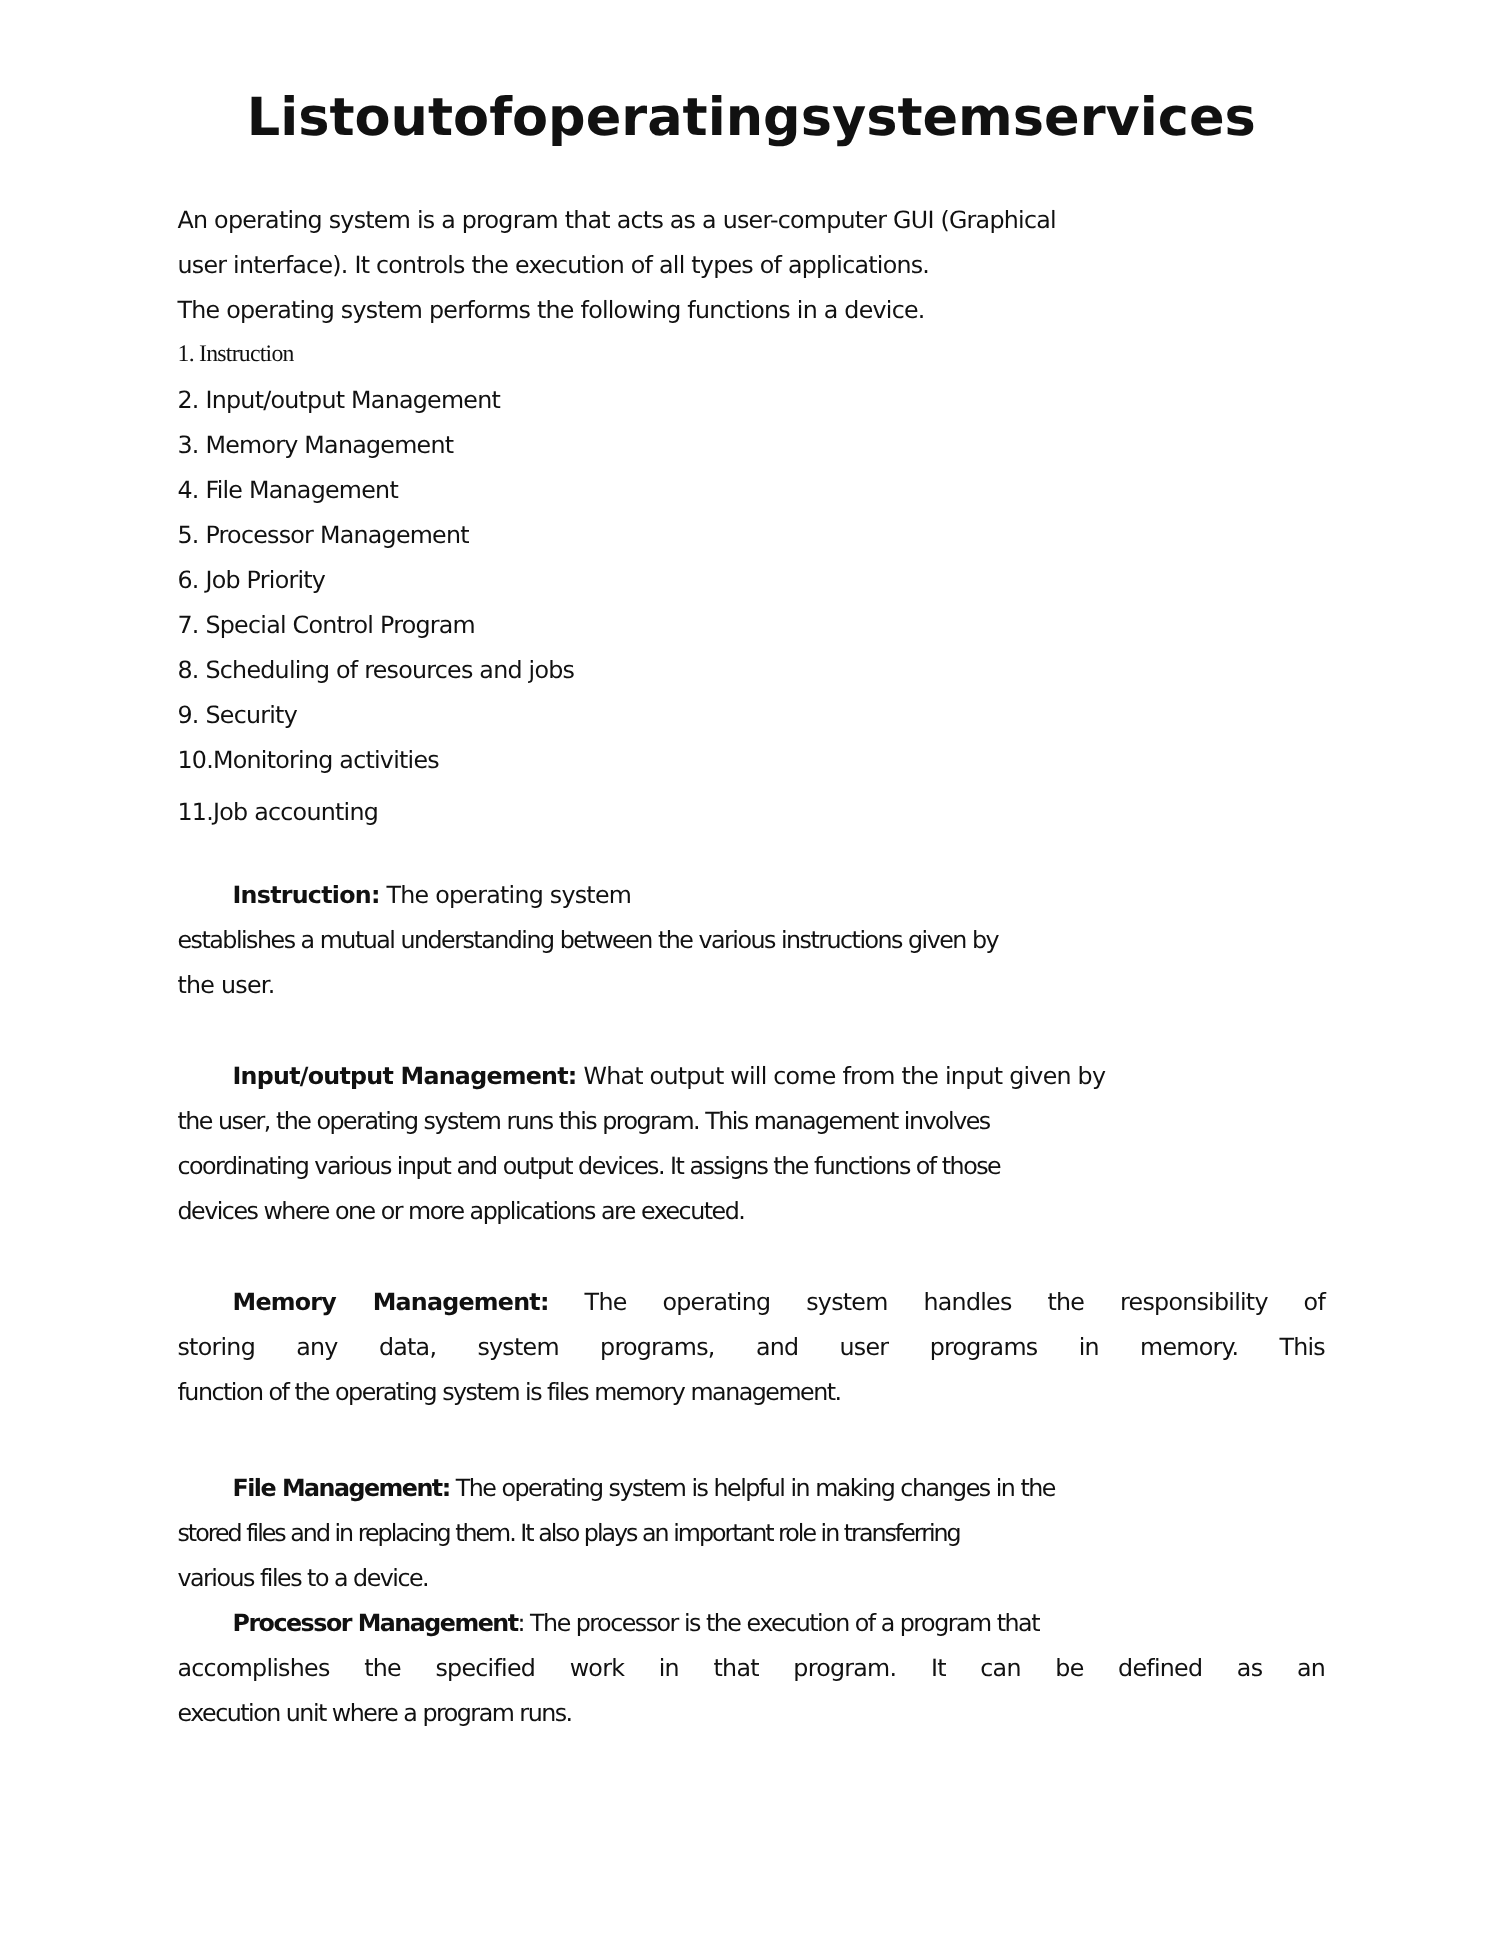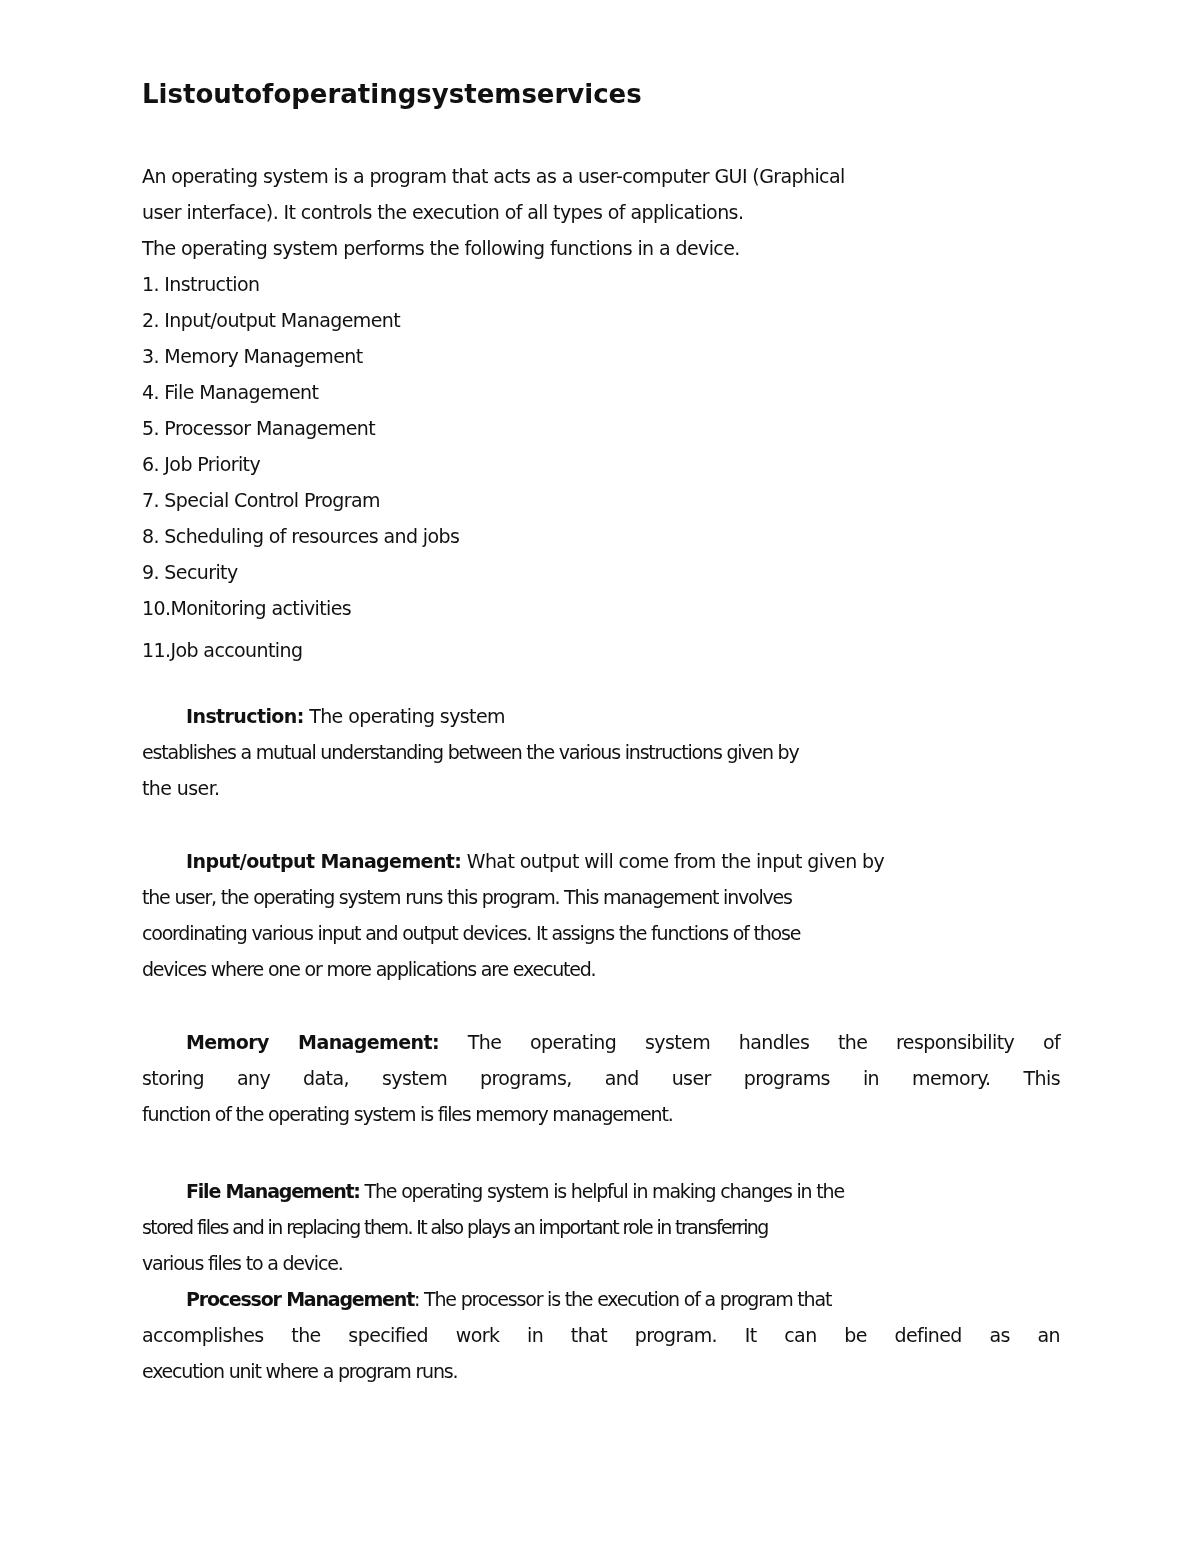--- a/index.html
+++ b/index.html
@@ -4,22 +4,22 @@
 <style>
   html, body { margin: 0; padding: 0; background: #ffffff; }
   body {
     width: 1200px; height: 1553px; position: relative; overflow: hidden;
     font-family: "DejaVu Sans", "Liberation Sans", sans-serif;
     color: #111111;
   }
   .page { position: absolute; left: 142px; top: 0; width: 918px; }
   .title {
     position: absolute; top: 72px; left: 0; width: 918px;
-    font-size: 26px; font-weight: bold; line-height: 44px;
-    display: flex; justify-content: flex-start; letter-spacing: 0;
+    font-size: 42px; font-weight: bold; line-height: 44px;
+    display: flex; justify-content: center; letter-spacing: 0;
   }
   .line {
     position: absolute; left: 0; width: 918px;
     font-size: 19px; line-height: 36px; white-space: nowrap;
     letter-spacing: -0.6px;
   }
   .justify { text-align: justify; text-align-last: justify; }
   .cond { letter-spacing: -1.2px; }
   b { font-weight: bold; margin-left: 44px; }
 </style>
@@ -34,21 +34,21 @@
     <span>of</span>
     <span>operating</span>
     <span>system</span>
     <span>services</span>
   </h1>
 
   <div class="line" style="top:158px;">An operating system is a program that acts as a user-computer GUI (Graphical</div>
   <div class="line" style="top:194px;">user interface). It controls the execution of all types of applications.</div>
   <div class="line" style="top:230px;">The operating system performs the following functions in a device.</div>
 
-  <div class="line" style="top:266px;">1. Instruction</div>
+  <div class="line" style="top:266px;font-family:Liberation Serif, serif;">1. Instruction</div>
   <div class="line" style="top:302px;">2. Input/output Management</div>
   <div class="line" style="top:338px;">3. Memory Management</div>
   <div class="line" style="top:374px;">4. File Management</div>
   <div class="line" style="top:410px;">5. Processor Management</div>
   <div class="line" style="top:446px;">6. Job Priority</div>
   <div class="line" style="top:482px;">7. Special Control Program</div>
   <div class="line" style="top:518px;">8. Scheduling of resources and jobs</div>
   <div class="line" style="top:554px;">9. Security</div>
   <div class="line" style="top:590px;">10.Monitoring activities</div>
   <div class="line" style="top:632px;">11.Job accounting</div>

